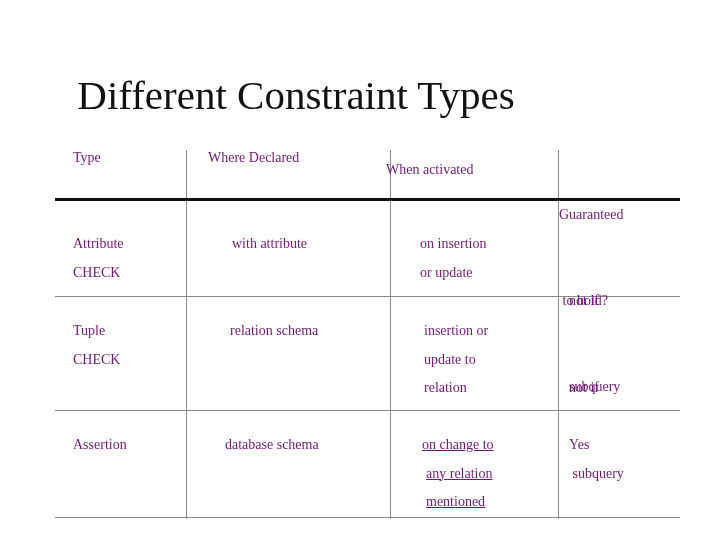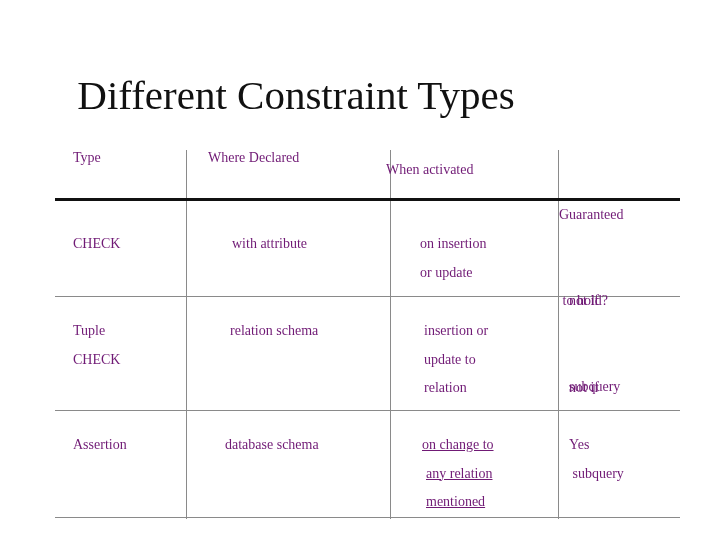--- a/index.html
+++ b/index.html
@@ -39,20 +39,21 @@
         <div>When activated</div>
       </div>
       <div class="cell" style="left:559px; top:144px; white-space:pre;">
         <div>Guaranteed</div>
         <div> to hold?</div>
       </div>
     </div>
 
     <div>
       <div class="cell" style="left:73px; top:230px;">
+        <div>Attribute</div>
         <div>CHECK</div>
       </div>
       <div class="cell" style="left:232px; top:230px;">
         <div>with attribute</div>
       </div>
       <div class="cell" style="left:420px; top:230px;">
         <div>on insertion</div>
         <div>or update</div>
       </div>
       <div class="cell" style="left:569px; top:230px; white-space:pre;">

